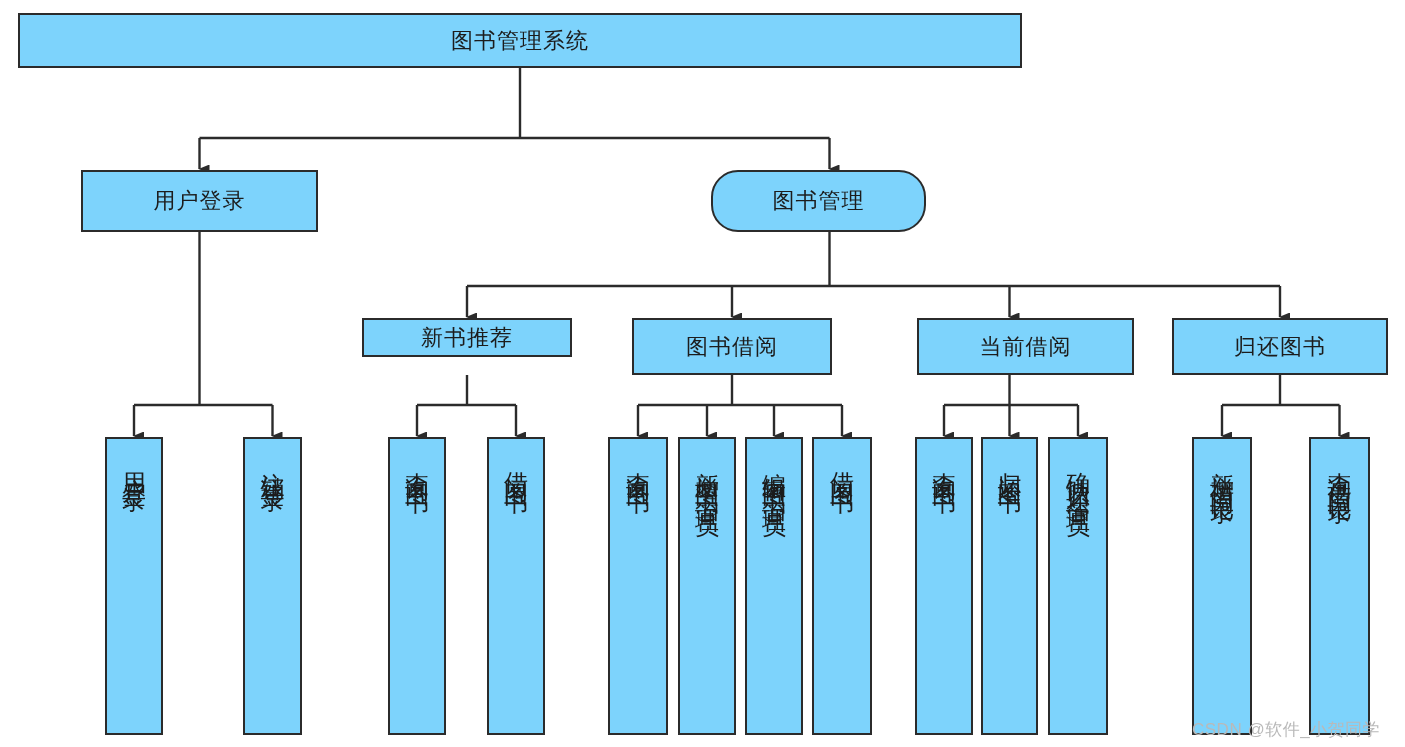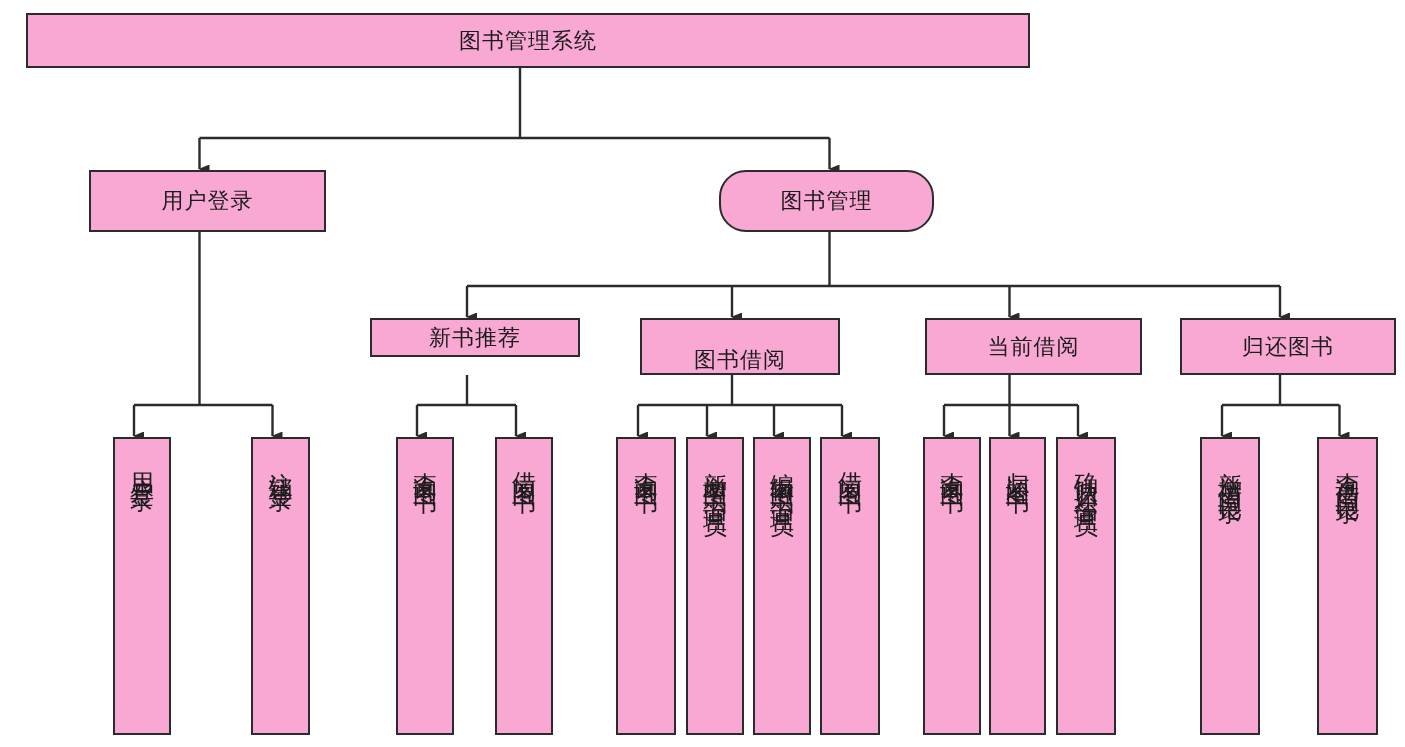--- a/index.html
+++ b/index.html
@@ -1,19 +1,19 @@
 <!DOCTYPE html>
 <html><head>
 <meta charset="utf-8">
 <style>
   html,body{margin:0;padding:0;background:#ffffff;}
   body{font-family:"Liberation Sans","DejaVu Sans",sans-serif;}
   #canvas{position:relative;width:1405px;height:747px;background:#ffffff;overflow:hidden;}
   svg.wires{position:absolute;left:0;top:0;width:1405px;height:747px;pointer-events:none;}
-  .node{position:absolute;box-sizing:border-box;background:#f9a8d4;border:2.2px solid #2b2b2b;display:flex;align-items:center;justify-content:center;margin-left:8px;}
+  .node{position:absolute;box-sizing:border-box;background:#7dd3fc;border:2.2px solid #2b2b2b;display:flex;align-items:center;justify-content:center;}
   .node .lbl{color:#1c1c1c;text-align:center;line-height:1.18;white-space:pre-line;}
   .node.h .lbl{font-size:22px;letter-spacing:1px;}
   .node.root .lbl{font-size:22px;letter-spacing:1px;}
   .node.v{align-items:flex-start;justify-content:center;padding-top:14px;}
   .node.v .lbl{writing-mode:vertical-rl;text-orientation:upright;font-size:24px;letter-spacing:6px;line-height:1.0;}
   .watermark{position:absolute;color:#b9b9b9;font-size:17px;letter-spacing:0.5px;white-space:nowrap;}
 </style>
 </head>
 <body>
 
@@ -66,21 +66,21 @@
       </div>
       <div class="node h" style="left: 81px; top: 170px; width: 237px; height: 62px;">
         <span class="lbl">用户登录</span>
       </div>
       <div class="node h" style="left: 711px; top: 170px; width: 215px; height: 62px; border-radius: 27px;">
         <span class="lbl">图书管理</span>
       </div>
       <div class="node h" style="left: 362px; top: 318px; width: 210px; height: 39px;">
         <span class="lbl">新书推荐</span>
       </div>
-      <div class="node h" style="left: 632px; top: 318px; width: 200px; height: 57px; align-items: flex-end;">
+      <div class="node h" style="left: 632px; top: 318px; width: 200px; height: 57px;">
         <span class="lbl">图书借阅</span>
       </div>
       <div class="node h" style="left: 917px; top: 318px; width: 217px; height: 57px;">
         <span class="lbl">当前借阅</span>
       </div>
       <div class="node h" style="left: 1172px; top: 318px; width: 216px; height: 57px;">
         <span class="lbl">归还图书</span>
       </div>
       <div class="node v" style="left: 105px; top: 437px; width: 58px; height: 298px;">
         <span class="lbl">用户登录</span>
@@ -115,13 +115,14 @@
       <div class="node v" style="left: 1048px; top: 437px; width: 60px; height: 298px;">
         <span class="lbl">确认归还（管理员）</span>
       </div>
       <div class="node v" style="left: 1192px; top: 437px; width: 60px; height: 298px;">
         <span class="lbl">新增借阅记录</span>
       </div>
       <div class="node v" style="left: 1309px; top: 437px; width: 61px; height: 298px;">
         <span class="lbl">查询借阅记录</span>
       </div>
     </div>
+  <div class="watermark" style="left: 1192px; top: 718px;">CSDN @软件_小贺同学</div>
 </div>
 
 </body></html>

